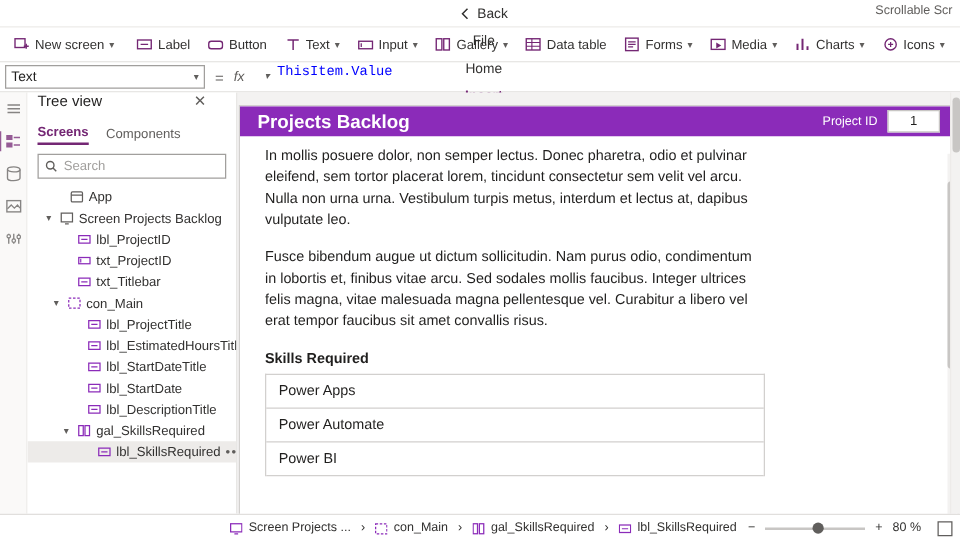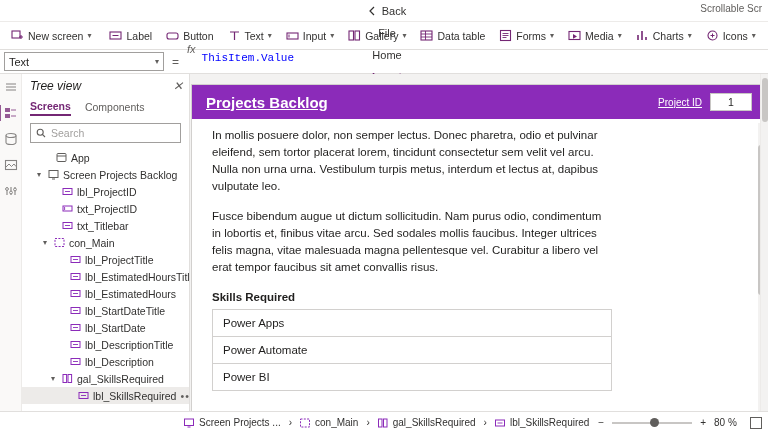--- a/index.html
+++ b/index.html
@@ -47,21 +47,21 @@
     height: 24px; display: flex; align-items: center; gap: 0;
     background: #ffffff; border-bottom: 1px solid #e1dfdd;
     padding: 0 4px;
   }
   .prop-select {
     width: 160px; height: 19px; border: 1px solid #a19f9d; background: #fff;
     font-size: 11px; padding: 0 4px; display: flex; align-items: center;
     justify-content: space-between;
   }
   .eqsign { padding: 0 8px; color:#605e5c; font-size: 12px; }
-  .fx { display: flex; align-items: flex-start; gap:16px; color:#605e5c; padding-right:6px; font-style: italic; flex-direction: column; }
+  .fx { display: flex; align-items: flex-start; gap:16px; color:#605e5c; padding-right:6px; font-style: italic; }
   .formula-input {
     flex: 1; height: 20px; border: none; outline: none; font-family: "Liberation Mono", monospace;
     font-size: 11px; color: #0000ff; background: transparent;
   }
 
   
   .body { flex: 1; display: flex; min-height: 0; background:#f3f2f1; }
 
   
   .rail {
@@ -72,22 +72,22 @@
   .rail .ricon.sel::before {
     content:""; position:absolute; left:-5px; top:-1px; width:2px; height:16px; background:#742774;
   }
 
   
   .tree {
     width: 168px; background: #ffffff; border-right: 1px solid #e1dfdd;
     display: flex; flex-direction: column; min-width:0;
   }
   .tree-head {
-    height: 24px; display:flex; align-items:center; justify-content: space-between;
-    padding: 0 6px 0 8px; font-size: 12px; color:#201f1e;font-style:italic;
+    height: 24px; display:flex; align-items:flex-start; justify-content: space-between;
+    padding: 0 24px 0 8px; font-size: 12px; color:#201f1e;
   }
   .tree-head .close { color:#605e5c; font-size: 12px; cursor:pointer; }
   .tree-tabs { display:flex; gap: 14px; padding: 0 8px; height: 20px; align-items:center; font-size: 10.5px; }
   .tree-tabs .tt { color:#605e5c; padding-bottom:2px; }
   .tree-tabs .tt.active { color:#742774; border-bottom: 2px solid #742774; font-weight:600; }
   .searchbox {
     margin: 5px 8px 4px 8px; height: 20px; border: 1px solid #a19f9d; background:#fff;
     display:flex; align-items:center; gap:5px; padding: 0 5px; font-size: 10.5px; color:#a19f9d;
   }
   .treelist { flex: 1; overflow: hidden; padding-top: 2px; }
@@ -100,22 +100,22 @@
   .tr.selected { background: #edebe9; }
   .tr .dots { margin-left:auto; color:#605e5c; letter-spacing:1px; }
 
   
   .canvas-wrap { flex: 1; position: relative; background: #f3f2f1; display:flex; align-items:flex-start; justify-content:center; padding-top: 10px; min-width:0; }
   .screen {
     width: 576px; height: 335px; background: #ffffff; position: relative;
     border: 1px solid #d2d0ce; overflow: hidden;
   }
   .screen-header {
-    height: 34px; background: #8a2be2; background: #8b2bb9; display:flex; align-items:center; justify-content: space-between;
-    padding: 0 14px; color: #fff; text-decoration: underline;
+    height: 24px; background: #8a2be2; background: #8b2bb9; display:flex; align-items:center; justify-content: space-between;
+    padding: 0 14px; color: #fff;
   }
   .screen-title { font-size: 15px; font-weight: 600; }
   .projid-wrap { display:flex; align-items:center; gap:8px; font-size:10px; }
   .projid-box {
     width: 42px; height: 18px; background: #fff; color:#201f1e; font-size: 10.5px;
     display:flex; align-items:center; justify-content:center; border: 1px solid #c8c6c4;
   }
   .screen-body { padding: 8px 20px 0 20px; position: relative; height: 297px; }
   .para { font-size: 11.5px; line-height: 17px; color: #201f1e; margin: 0 0 13px 0; max-width: 400px; }
   .skills-title { font-size: 11.5px; font-weight: 700; margin: 15px 0 6px 0; }
@@ -448,61 +448,41 @@
           <span>lbl_EstimatedHoursTitle</span>
         </div>
         <div class="tr" style="padding-left:34px;">
           <span class="tw"></span>
           <span class="tico">
               <svg width="11" height="11" viewBox="0 0 11 11">
                 <rect x="1" y="2.5" width="9" height="6" fill="none" stroke="#8b2bb9" stroke-width="1"></rect>
                 <path d="M3 5.5h5" stroke="#8b2bb9" stroke-width=".9"></path>
               </svg>
             </span>
-          <span>lbl_EstimatedHours</span>
+          <span>lbl_StartDateTitle</span>
         </div>
         <div class="tr" style="padding-left:34px;">
           <span class="tw"></span>
           <span class="tico">
               <svg width="11" height="11" viewBox="0 0 11 11">
                 <rect x="1" y="2.5" width="9" height="6" fill="none" stroke="#8b2bb9" stroke-width="1"></rect>
                 <path d="M3 5.5h5" stroke="#8b2bb9" stroke-width=".9"></path>
               </svg>
             </span>
-          <span>lbl_StartDateTitle</span>
+          <span>lbl_StartDate</span>
         </div>
         <div class="tr" style="padding-left:34px;">
           <span class="tw"></span>
           <span class="tico">
               <svg width="11" height="11" viewBox="0 0 11 11">
                 <rect x="1" y="2.5" width="9" height="6" fill="none" stroke="#8b2bb9" stroke-width="1"></rect>
                 <path d="M3 5.5h5" stroke="#8b2bb9" stroke-width=".9"></path>
               </svg>
             </span>
-          <span>lbl_StartDate</span>
-        </div>
-        <div class="tr" style="padding-left:34px;">
-          <span class="tw"></span>
-          <span class="tico">
-              <svg width="11" height="11" viewBox="0 0 11 11">
-                <rect x="1" y="2.5" width="9" height="6" fill="none" stroke="#8b2bb9" stroke-width="1"></rect>
-                <path d="M3 5.5h5" stroke="#8b2bb9" stroke-width=".9"></path>
-              </svg>
-            </span>
           <span>lbl_DescriptionTitle</span>
-        </div>
-        <div class="tr" style="padding-left:34px;">
-          <span class="tw"></span>
-          <span class="tico">
-              <svg width="11" height="11" viewBox="0 0 11 11">
-                <rect x="1" y="2.5" width="9" height="6" fill="none" stroke="#8b2bb9" stroke-width="1"></rect>
-                <path d="M3 5.5h5" stroke="#8b2bb9" stroke-width=".9"></path>
-              </svg>
-            </span>
-          <span>lbl_Description</span>
         </div>
         <div class="tr" style="padding-left:26px;">
           <span class="tw">▾</span>
           <span class="tico">
               <svg width="11" height="11" viewBox="0 0 11 11">
                 <rect x="1" y="1.5" width="3.6" height="8" fill="none" stroke="#8b2bb9" stroke-width="1"></rect>
                 <rect x="6" y="1.5" width="3.6" height="8" fill="none" stroke="#8b2bb9" stroke-width="1"></rect>
               </svg>
             </span>
           <span>gal_SkillsRequired</span>

